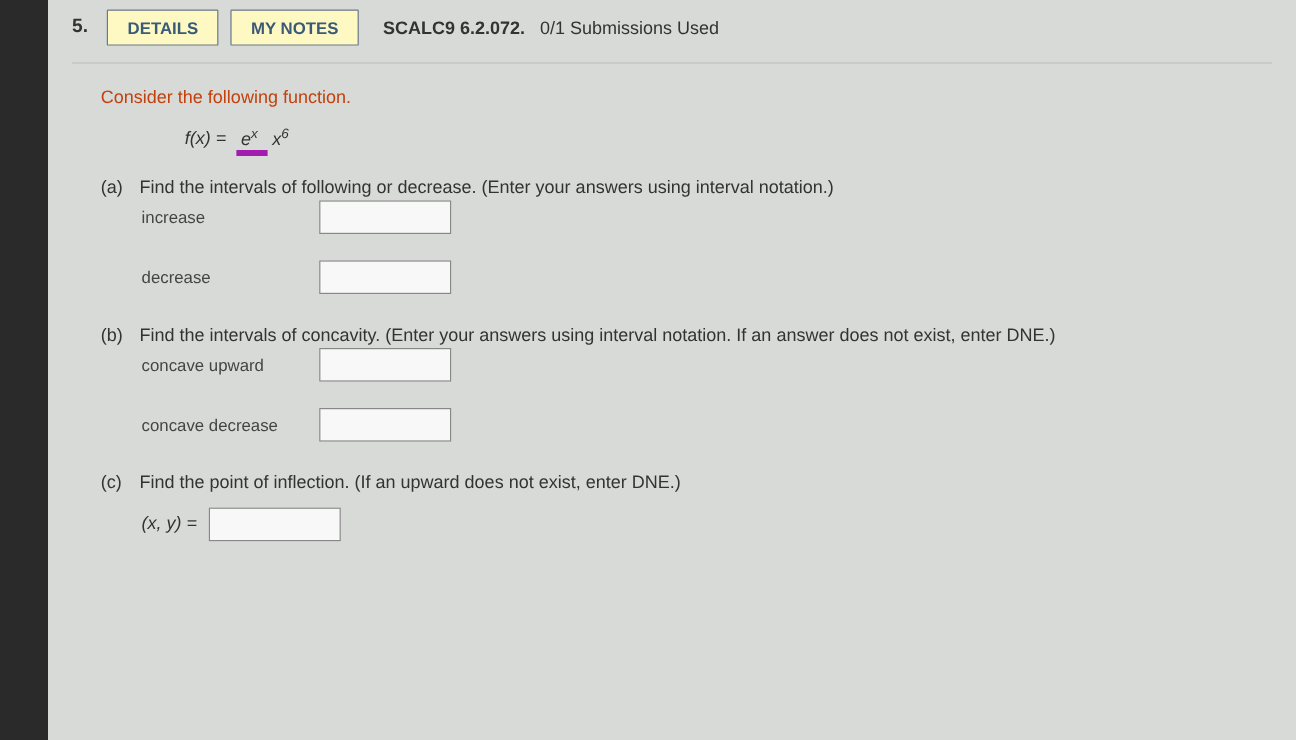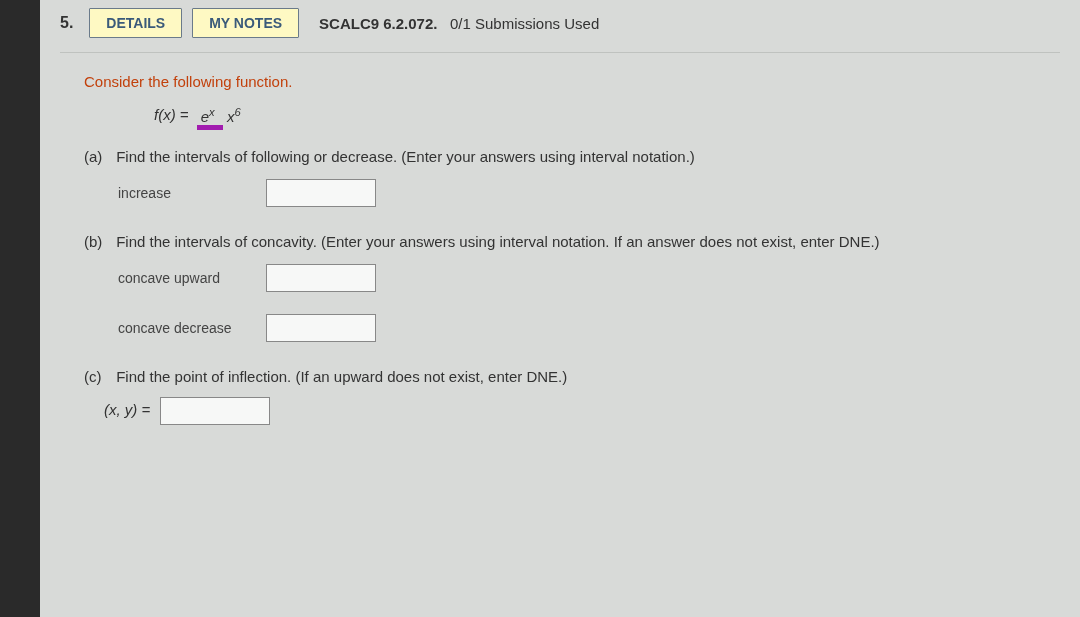--- a/index.html
+++ b/index.html
@@ -83,21 +83,21 @@
     .subpart {
       margin-bottom: 26px;
       font-size: 15px;
       color: #333;
     }
     .subpart .label {
       display: inline-block;
       width: 28px;
     }
     .fields {
-      margin-top: 14px;
+      margin-top: 2px;
       margin-left: 34px;
     }
     .field-row {
       display: flex;
       align-items: center;
       margin-bottom: 22px;
       gap: 18px;
     }
     .field-label {
       font-size: 14px;
@@ -107,21 +107,21 @@
     input[type="text"] {
       border: 1px solid #888;
       height: 28px;
       width: 110px;
       background: #f7f8f7;
       font-size: 14px;
       padding: 2px 6px;
     }
     .inline-field {
       margin-top: 12px;
-      margin-left: 20px;
+      margin-left: 34px;
       font-size: 15px;
     }
     .inline-field .xy { font-style: italic; }
     .inline-field input[type="text"]{
       vertical-align: middle;
       margin-left: 6px;
     }
     .cursor-caret {
       position: relative;
     }
@@ -169,20 +169,24 @@
     </div>
 
     <div class="subpart">
       <span class="label">(a)</span>
       <span>Find the intervals of following or decrease. (Enter your answers using interval notation.)</span>
       <div class="fields">
         <div class="field-row">
           <span class="field-label">increase</span>
           <input type="text" value="" style="">
         </div>
+        <div class="field-row">
+          <span class="field-label">decrease</span>
+          <input type="text" value="" style="">
+        </div>
       </div>
     </div>
 
     <div class="subpart">
       <span class="label">(b)</span>
       <span>Find the intervals of concavity. (Enter your answers using interval notation. If an answer does not exist, enter DNE.)</span>
       <div class="fields">
         <div class="field-row">
           <span class="field-label">concave upward</span>
           <input type="text" class="cursor-caret" value="" style="">

